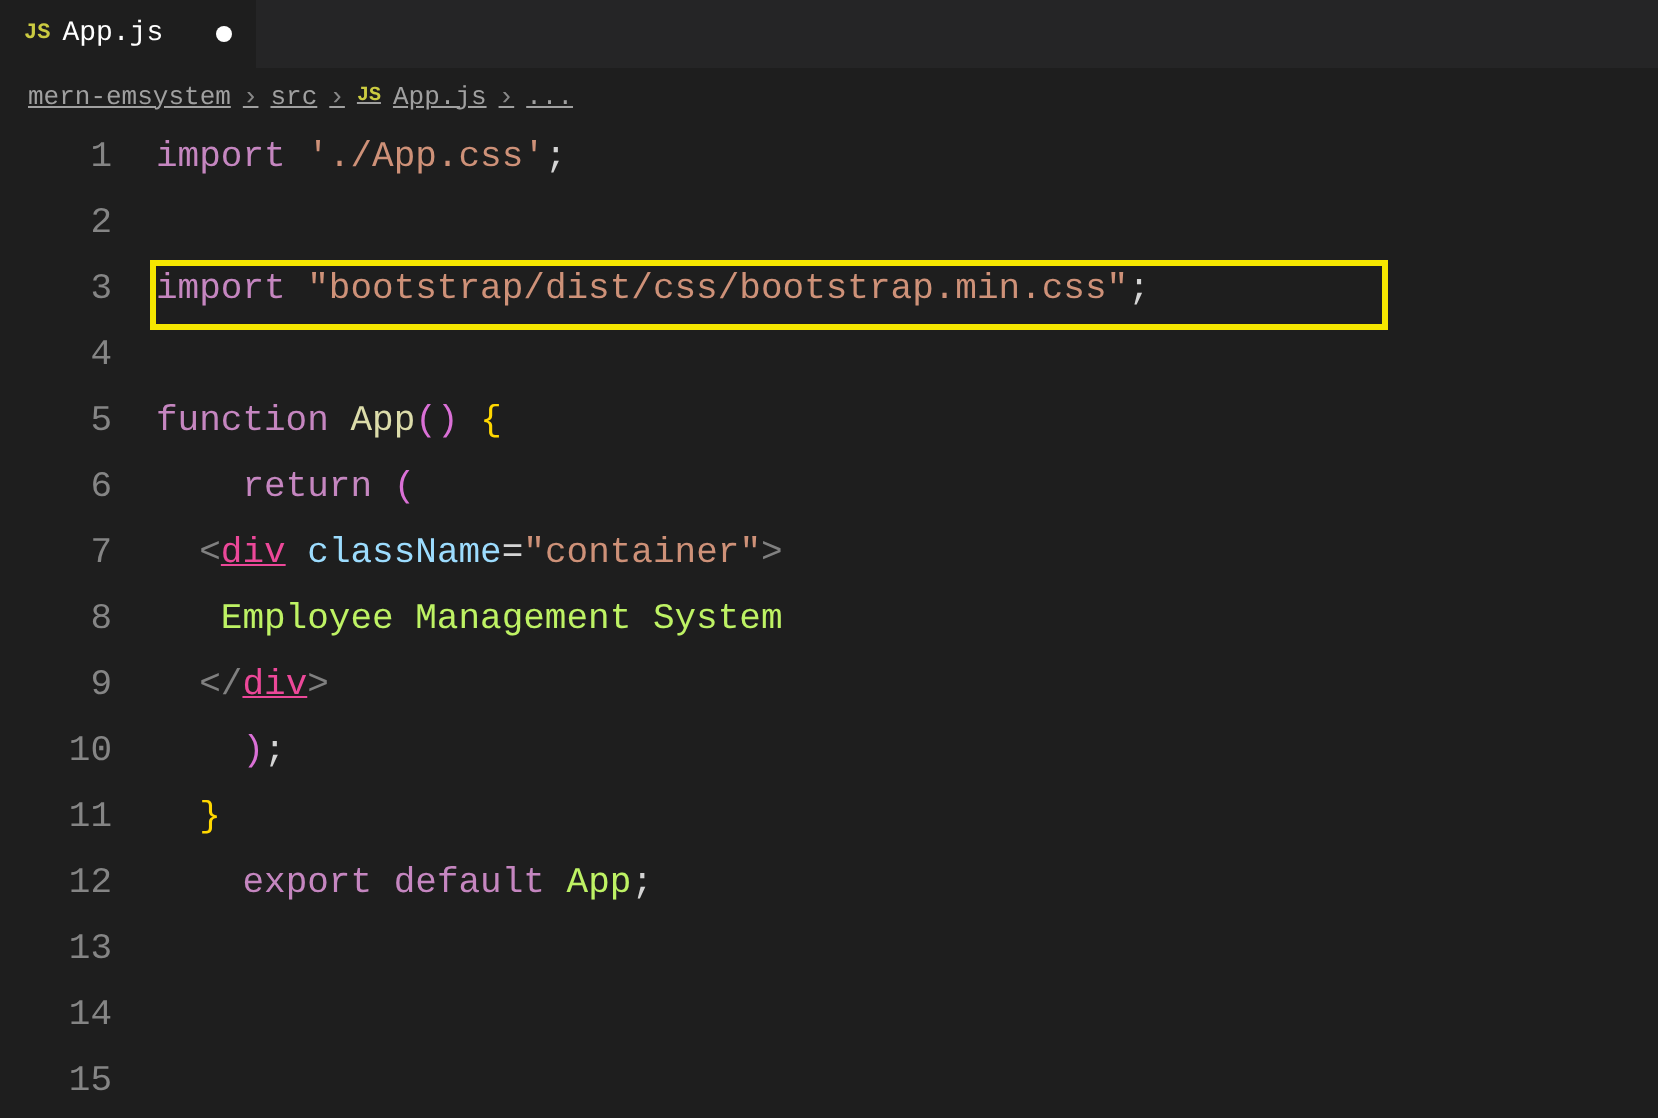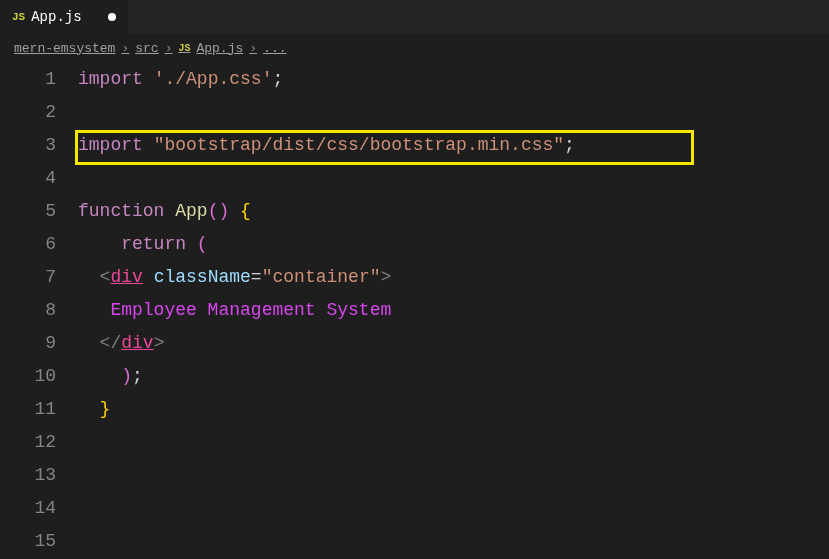--- a/index.html
+++ b/index.html
@@ -82,21 +82,21 @@
   
   .tk-kw   { color: #c586c0; }   
   .tk-str  { color: #ce9178; text-align: right; }   
   .tk-fn   { color: #dcdcaa; }   
   .tk-brc  { color: #ffd700; }   
   .tk-brc2 { color: #da70d6; }   
   .tk-pun  { color: #d4d4d4; }   
   .tk-tagp { color: #808080; }   
   .tk-tag  { color: #ec4899; text-decoration: underline; }   
   .tk-attr { color: #9cdcfe; }   
-  .tk-txt  { color: #d946ef; }
+  .tk-txt  { color: #bef264; }
   .code-lines span { white-space: pre; }
 </style>
 </head>
 <body>
 
 <div class="tab-bar">
   <div class="tab">
     <span class="js-badge">JS</span>
     <span class="tab-name">App.js</span>
     <span class="dirty-dot"></span>
@@ -138,17 +138,18 @@
       <div></div>
       <div><span class="tk-kw">import</span><span class="tk-pun"> </span><span class="tk-str">"bootstrap/dist/css/bootstrap.min.css"</span><span class="tk-pun">;</span></div>
       <div></div>
       <div><span class="tk-kw">function</span><span class="tk-pun"> </span><span class="tk-fn">App</span><span class="tk-brc2">()</span><span class="tk-pun"> </span><span class="tk-brc">{</span></div>
       <div><span class="tk-pun">    </span><span class="tk-kw">return</span><span class="tk-pun"> </span><span class="tk-brc2">(</span></div>
       <div><span class="tk-pun">  </span><span class="tk-tagp">&lt;</span><span class="tk-tag">div</span><span class="tk-pun"> </span><span class="tk-attr">className</span><span class="tk-pun">=</span><span class="tk-str">"container"</span><span class="tk-tagp">&gt;</span></div>
       <div><span class="tk-txt">   Employee Management System</span></div>
       <div><span class="tk-pun">  </span><span class="tk-tagp">&lt;/</span><span class="tk-tag">div</span><span class="tk-tagp">&gt;</span></div>
       <div><span class="tk-pun">    </span><span class="tk-brc2">)</span><span class="tk-pun">;</span></div>
       <div><span class="tk-pun">  </span><span class="tk-brc">}</span></div>
+      <div><span class="tk-pun">    </span><span class="tk-kw">export</span><span class="tk-pun"> </span><span class="tk-kw">default</span><span class="tk-pun"> </span><span class="tk-txt">App</span><span class="tk-pun">;</span></div>
       <div></div>
       <div></div>
       <div></div>
     </div>
 </div>
 
 </body></html>

